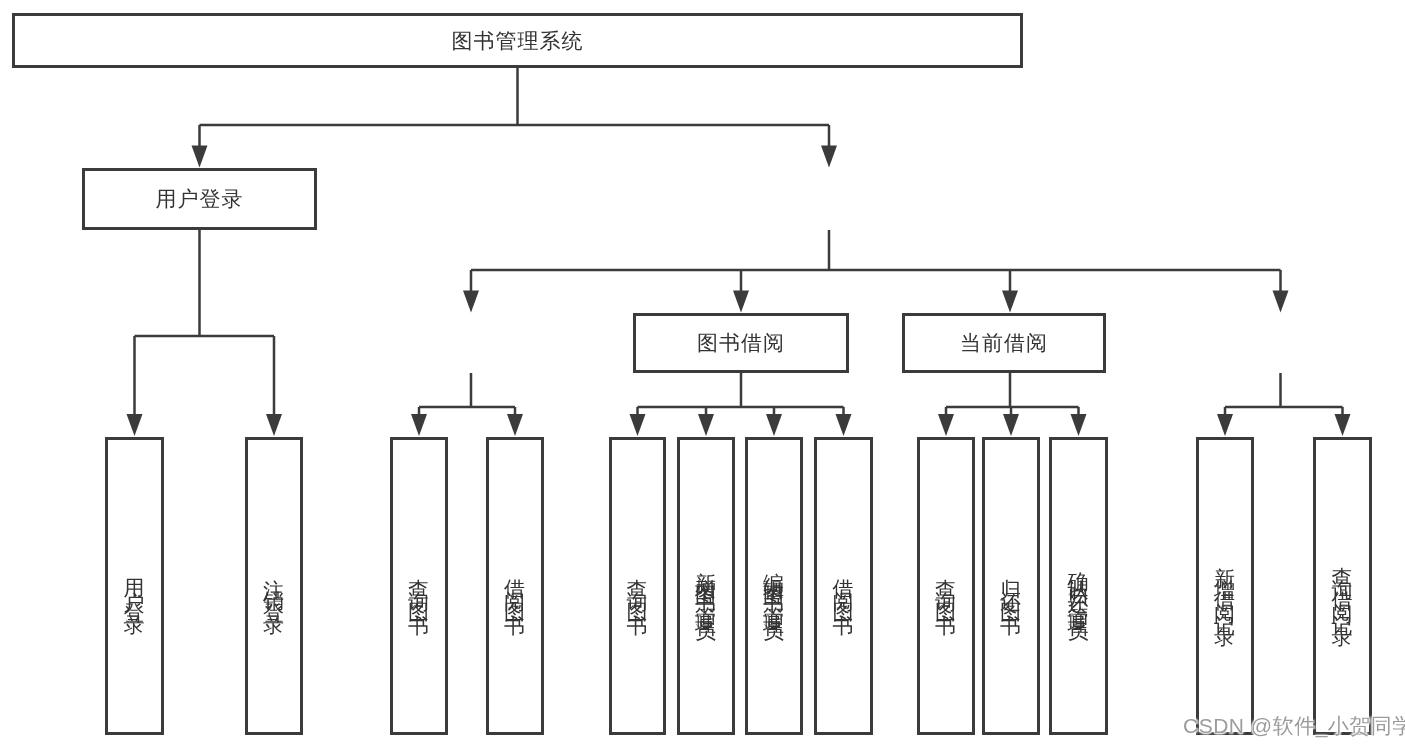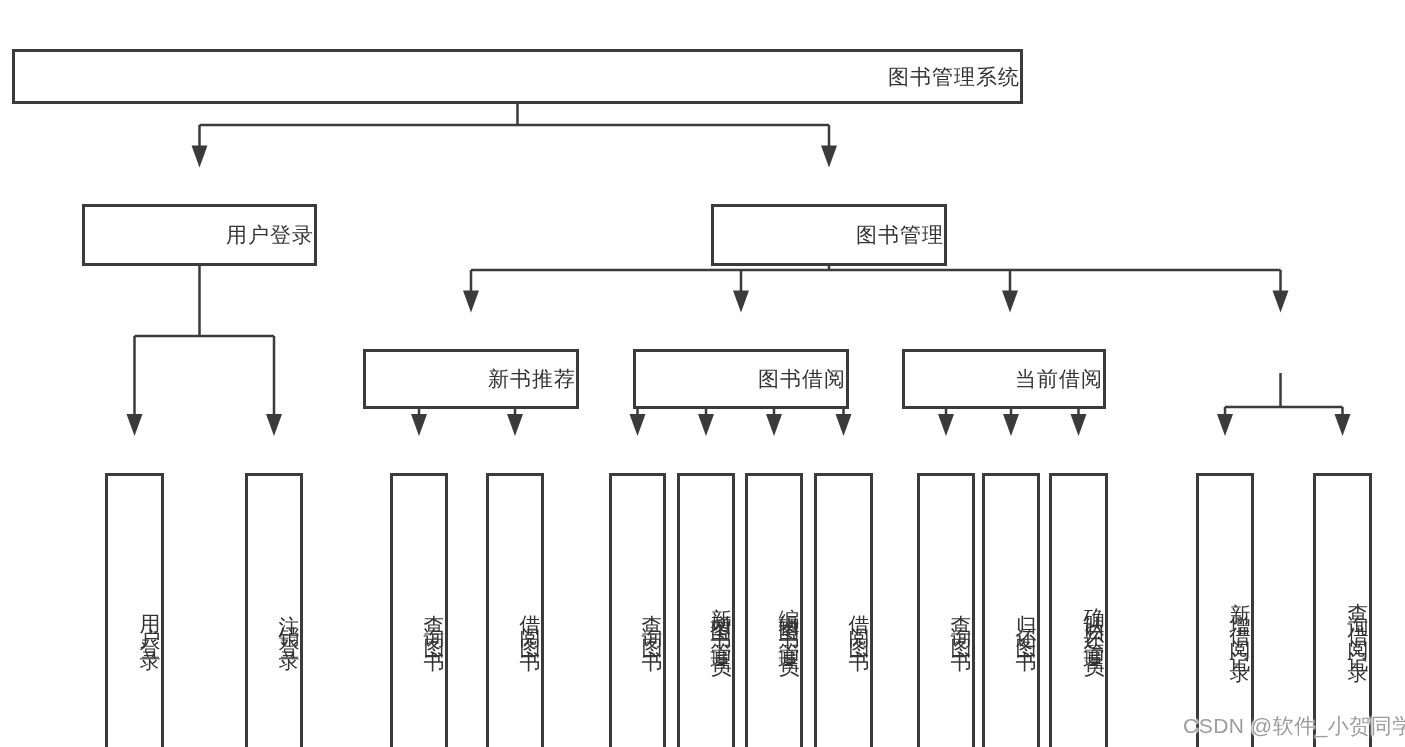--- a/index.html
+++ b/index.html
@@ -18,25 +18,24 @@
     width: 1405px; height: 747px;
     pointer-events: none;
   }
   .node {
     position: absolute;
     box-sizing: border-box;
     border: 3px solid #3b3b3b;
     background: #ffffff;
     display: flex;
     align-items: center;
-    justify-content: flex-end;
+    justify-content: center;
     font-size: 21px;
     letter-spacing: 1px;
     white-space: nowrap;
-    margin-top: 36px;
   }
   
   .n-root { left: 12px; top: 13px; width: 1011px; height: 55px; }
   
   .n-l2a { left: 82px;  top: 168px; width: 235px; height: 62px; }
   .n-l2b { left: 711px; top: 168px; width: 236px; height: 62px; }
   
   .n-l3 { top: 313px; height: 60px; }
   .n-l3a { left: 363px;  width: 216px; }
   .n-l3b { left: 633px;  width: 216px; }
@@ -124,27 +123,21 @@
     </g>
   </svg>
 
   <div class="node n-root">
     <span>图书管理系统</span>
   </div>
 
   <div class="node n-l2a">
     <span>用户登录</span>
   </div>
-  <div class="node n-l2b">
-    <span>图书管理</span>
-  </div>
 
-  <div class="node n-l3 n-l3a">
-    <span>新书推荐</span>
-  </div>
   <div class="node n-l3 n-l3b">
     <span>图书借阅</span>
   </div>
   <div class="node n-l3 n-l3c">
     <span>当前借阅</span>
   </div>
 
   <div class="node leaf lf-1a">
     <span class="vtext">用户登录</span>
   </div>

